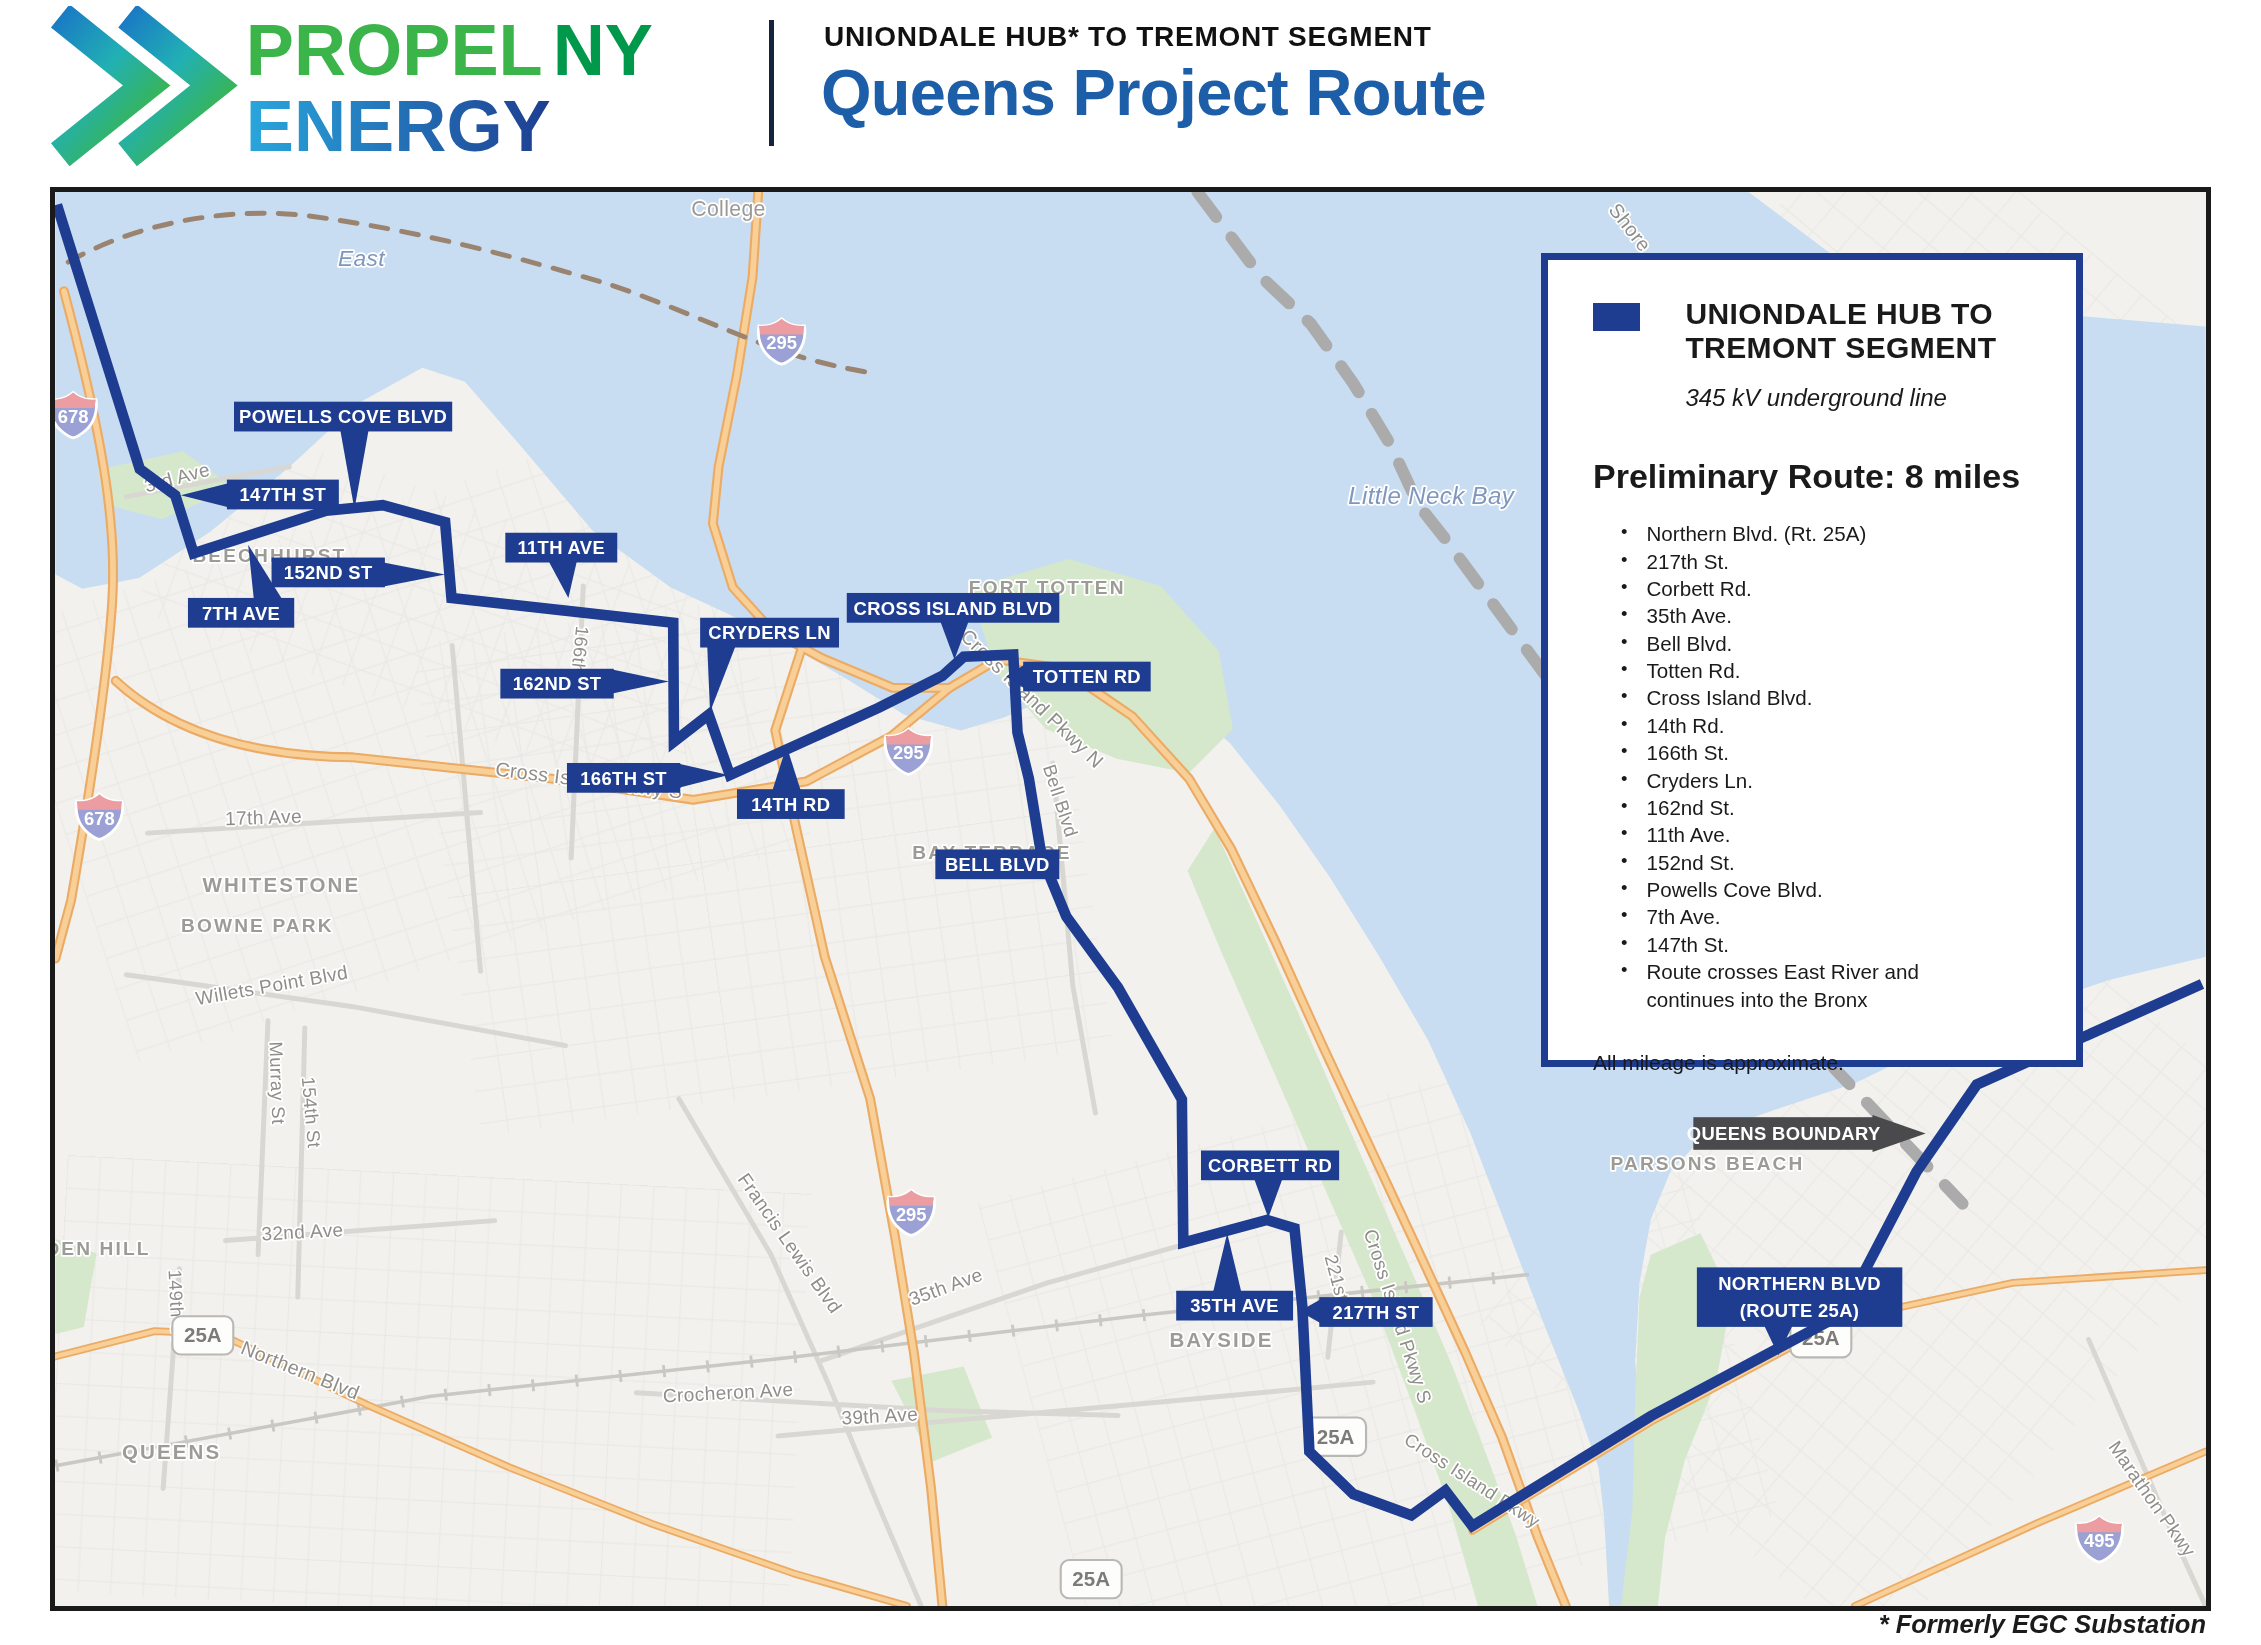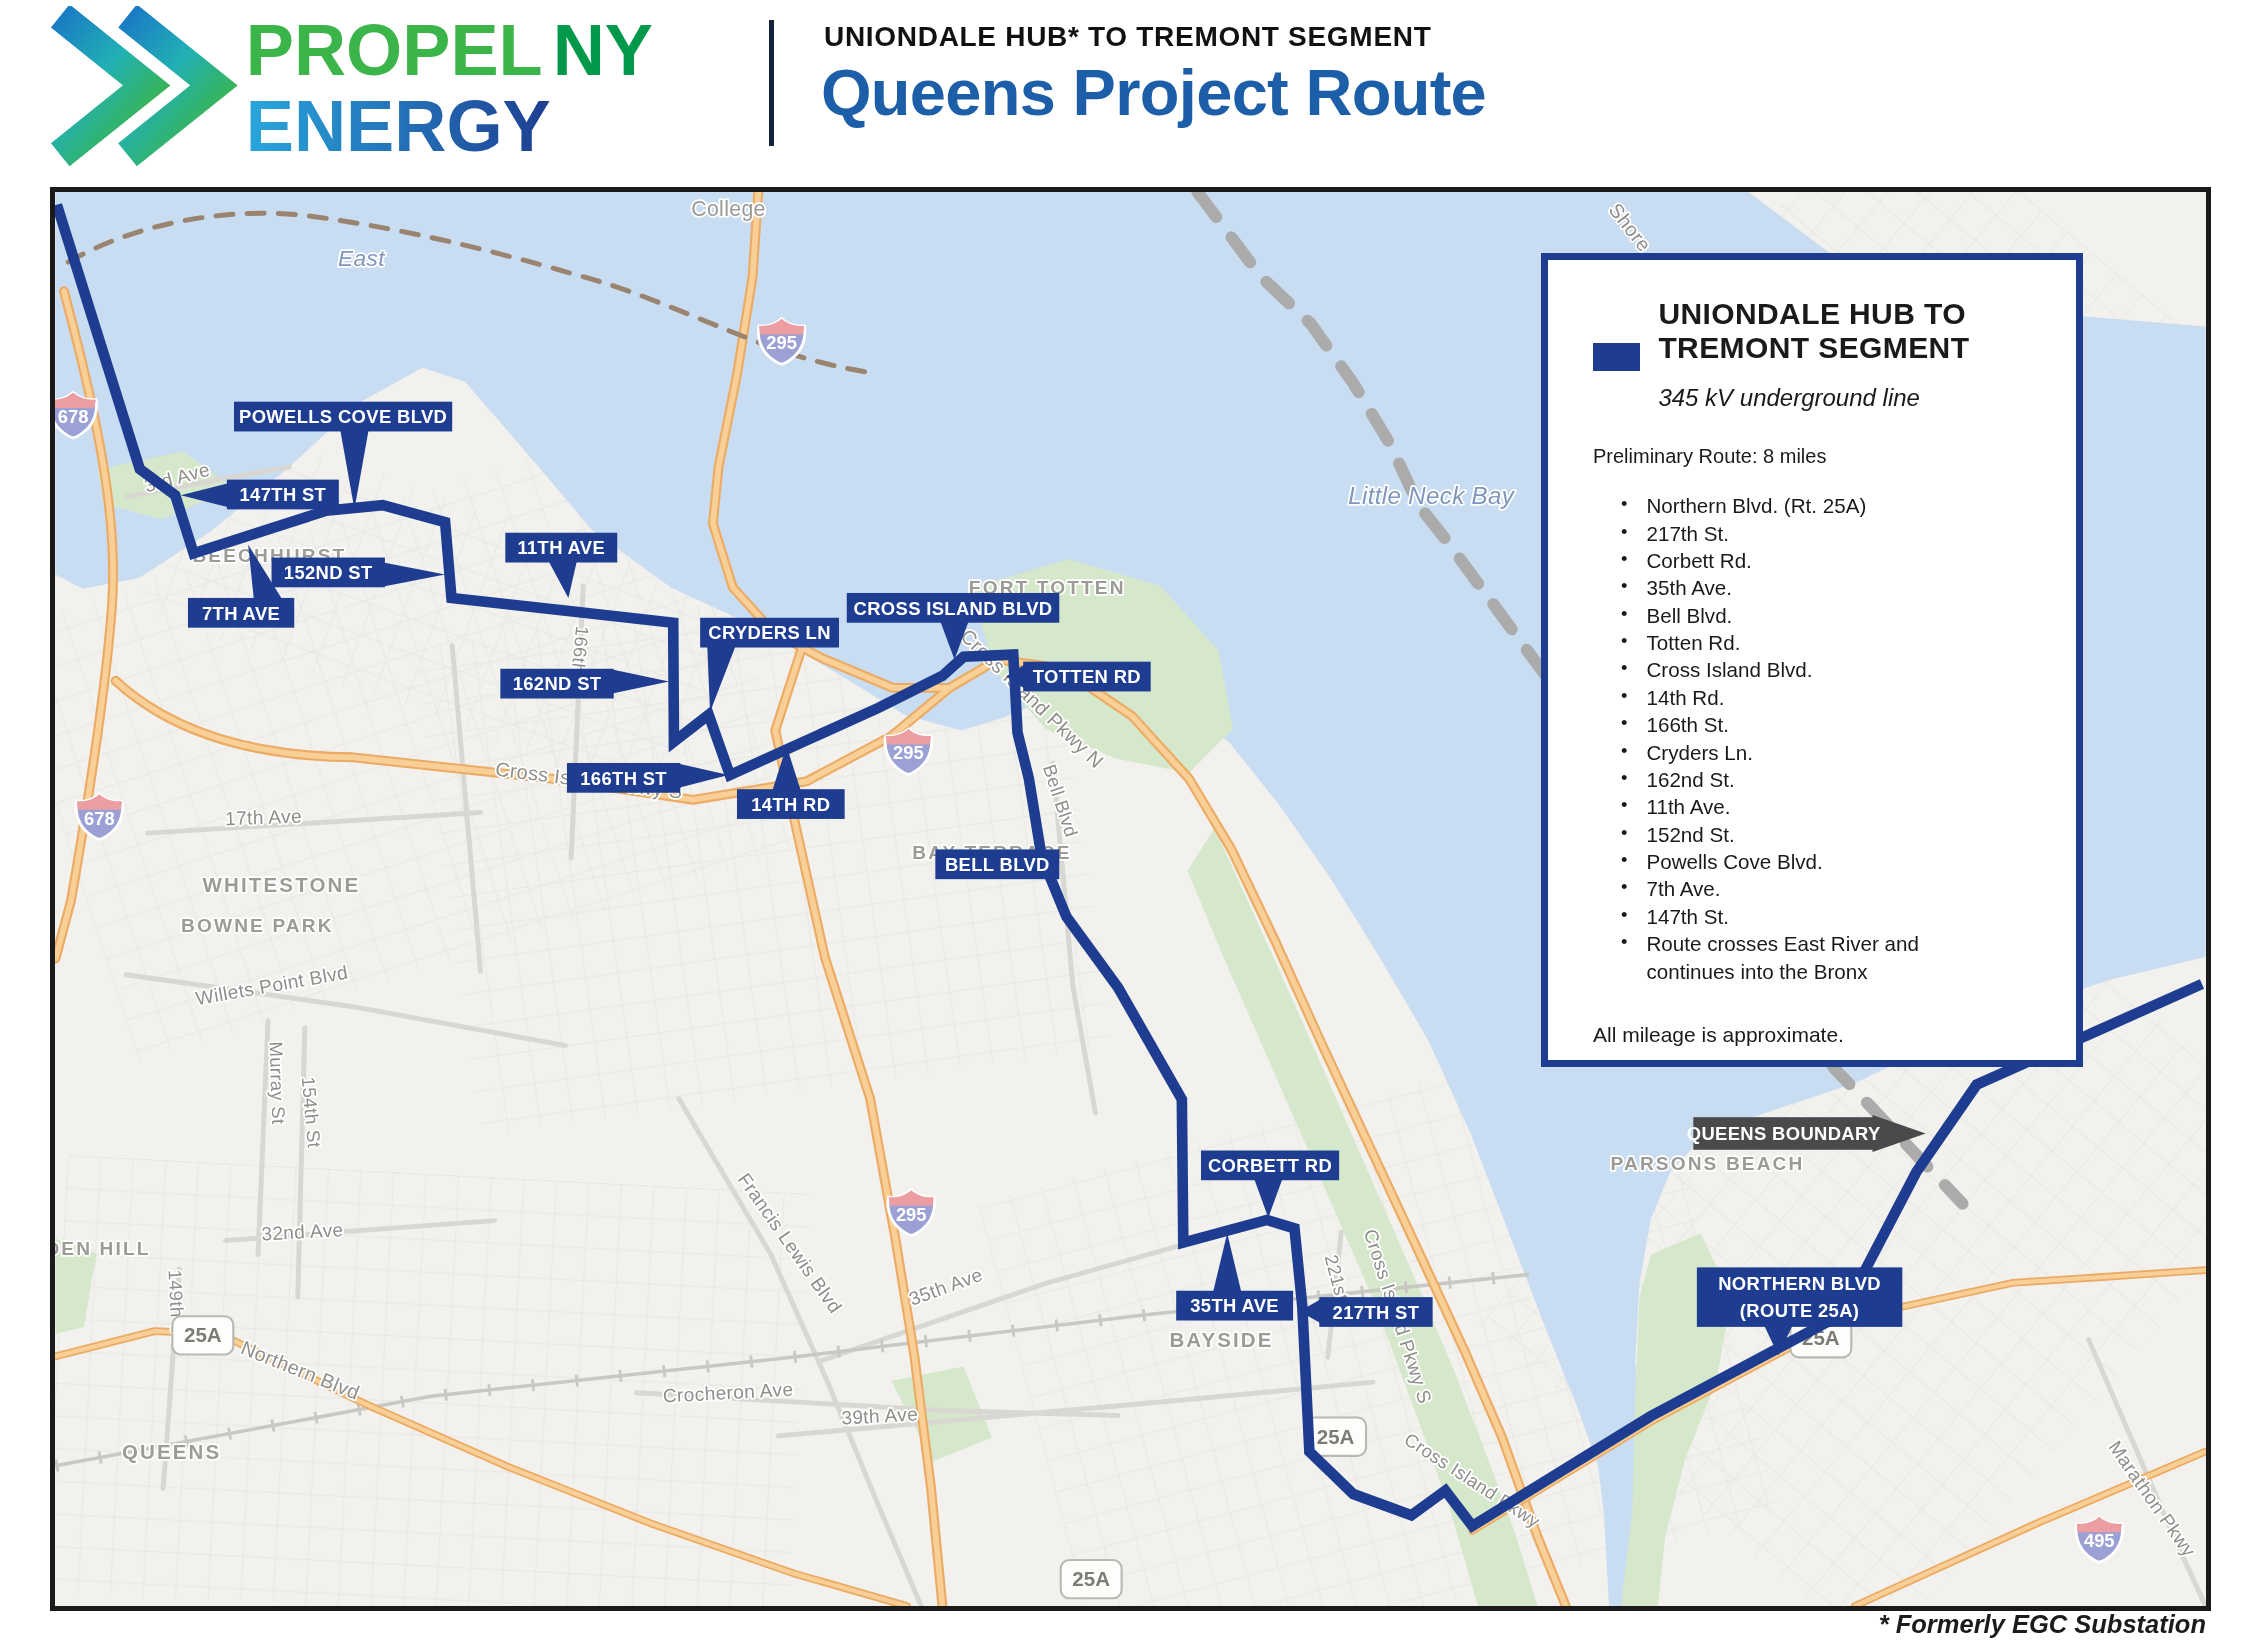--- a/index.html
+++ b/index.html
@@ -21,26 +21,26 @@
   .st{fill:#8f8e8a;font-weight:400;}
   .wt{fill:#7f96bd;font-style:italic;font-weight:400;}
   .city{fill:#9b9a96;font-weight:400;}
   .maplabel{paint-order:stroke;stroke:#ffffff;stroke-width:5px;stroke-linejoin:round;
             font-family:"Liberation Sans",sans-serif;}
   .callout-text{fill:#ffffff;font-weight:700;font-family:"Liberation Sans",sans-serif;
             letter-spacing:.5px;}
   
   #legend{position:absolute;left:1541px;top:253px;width:542px;height:814px;background:#ffffff;
           border:7.8px solid #1e3d91;box-sizing:border-box;padding:37px 39px 21px 45px;color:#1a1a1a;}
-  #legend-titlerow{display:flex;align-items:center;}
+  #legend-titlerow{display:flex;align-items:flex-start;gap:27px;}
   #legend-swatch{width:47px;height:28px;background:#1e3d91;margin-top:5.7px;flex:0 0 auto;}
   #legend-titleblock{margin-left:18.4px;}
   #legend-title1,#legend-title2{font-size:30px;font-weight:800;line-height:1.12;letter-spacing:0.4px;}
   #legend-subtitle{font-size:24px;font-style:italic;margin-top:20px;}
-  #legend-heading{font-size:20px;font-weight:400;margin-top:33px;}
+  #legend-heading{font-size:34px;font-weight:700;margin-top:45px;}
   #legend-list{list-style:none;margin:24px 0 0 0;padding:0 0 0 28px;}
   #legend-list li{position:relative;font-size:20.6px;line-height:1.33;max-width:305px;padding-left:25.5px;}
   #legend-list li:before{content:"•";position:absolute;left:0;top:0;font-size:18.4px;}
   #legend-note{font-size:21px;margin-top:38px;}
   
   #footnote{position:absolute;right:55px;top:1610px;width:638px;text-align:right;
             font-size:25.5px;font-style:italic;font-weight:600;color:#1b1b1b;}
   @supports(-webkit-background-clip:text){
     .grad-text{background:linear-gradient(90deg,#29a7dd 0%,#1d5ea8 55%,#1e3d91 100%);
                -webkit-background-clip:text;background-clip:text;color:transparent;}

